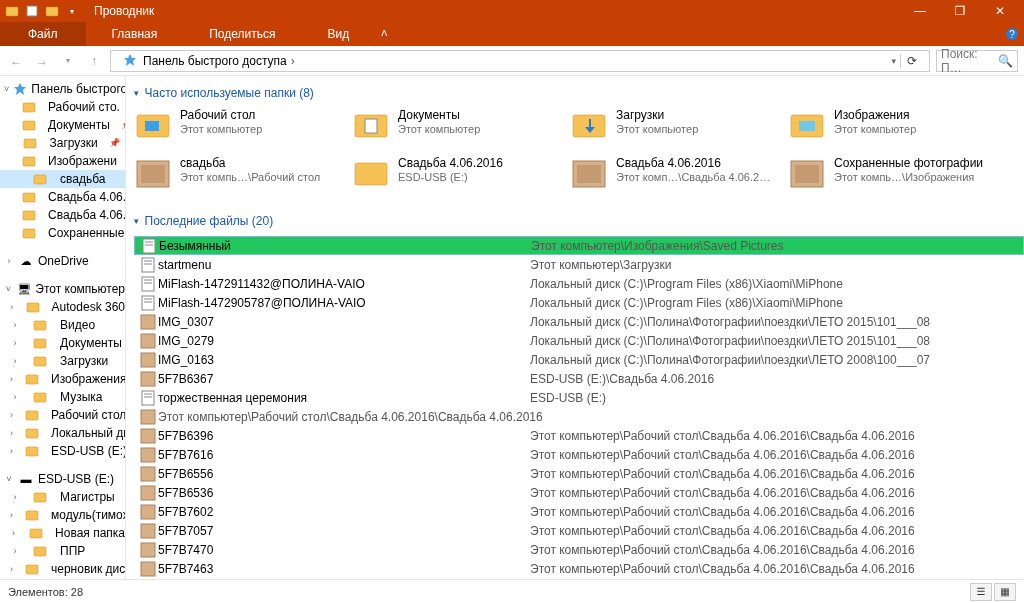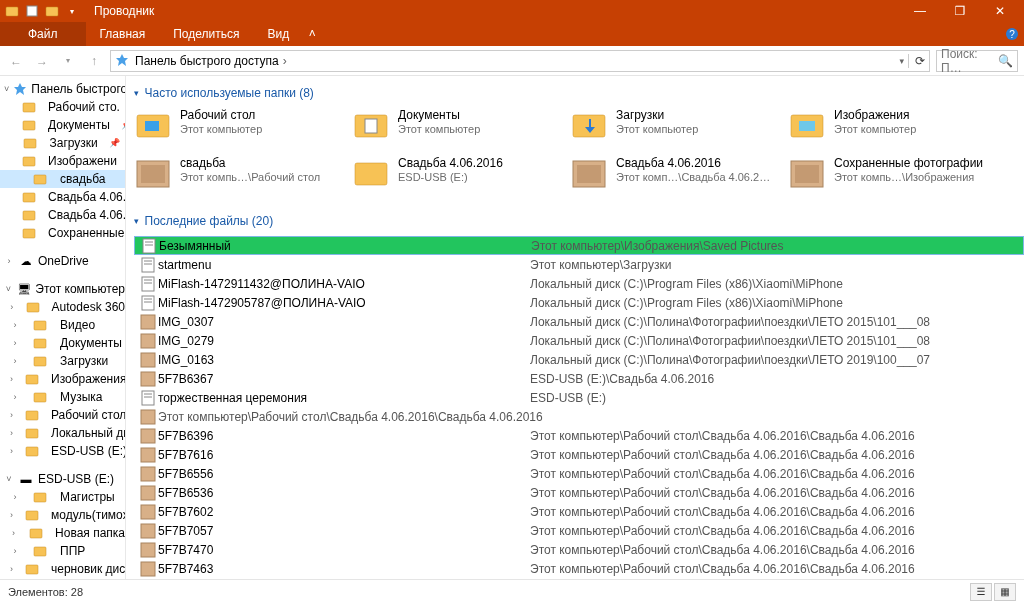--- a/index.html
+++ b/index.html
@@ -7,27 +7,27 @@
   
   .titlebar { height: 22px; background: #c64003; color: #fff; display: flex; align-items: center; padding: 0 4px; }
   .titlebar .qat { display: flex; align-items: center; gap: 4px; }
   .titlebar .qat .qat-icon { width: 16px; height: 16px; display:inline-flex; align-items:center; justify-content:center; }
   .titlebar .title { margin-left: 14px; font-size: 12px; }
   .titlebar .win-controls { margin-left: auto; display: flex; gap: 0; }
   .titlebar .win-controls div { width: 40px; height: 22px; display: flex; align-items: center; justify-content: center; }
   
   .ribbon { height: 24px; background: #c64003; display: flex; align-items: stretch; color:#fff; }
   .ribbon .file-tab { background: #a83603; padding: 0 28px; display:flex; align-items:center; }
-  .ribbon .tab { padding: 0 14px; display:flex; align-items:center; cursor:default; }
+  .ribbon .tab { padding: 0 26px; display:flex; align-items:center; cursor:default; }
   .ribbon .help { margin-left:auto; width:24px; display:flex; align-items:center; justify-content:center; }
   .ribbon .chev { width:18px; display:flex; align-items:center; justify-content:center; }
   
   .addr-row { height: 30px; display:flex; align-items:center; border-bottom:1px solid #e5e5e5; background:#fff; padding:0 6px; gap:6px; }
   .nav-arrow { width:20px; height:20px; display:flex; align-items:center; justify-content:center; color:#999; }
-  .addr-box { flex:1; height:22px; border:1px solid #ccc; display:flex; align-items:center; padding:0 4px; gap:4px; }
+  .addr-box { flex:1; height:22px; border:1px solid #ccc; display:flex; align-items:center; padding:0 12px; gap:4px; }
   .addr-box .crumb-icon { width:16px; height:16px; display:inline-block; }
   .addr-box .crumb { color:#000; }
   .addr-box .sep { color:#666; }
   .addr-box .spacer { flex:1; }
   .addr-box .drop { color:#666; }
   .addr-box .refresh { border-left:1px solid #ccc; padding-left:6px; color:#444; }
   .search-box { width:82px; height:22px; border:1px solid #ccc; display:flex; align-items:center; padding:0 4px; color:#777; gap:16px; }
   
   .split { flex:1; display:flex; overflow:hidden; }
   .sidebar { width:126px; border-right:1px solid #e8e8e8; overflow:hidden; padding-top:4px; }
@@ -538,21 +538,21 @@
           <span class="rn">IMG_0279</span>
           <span class="rp">Локальный диск (C:)\Полина\Фотографии\поездки\ЛЕТО 2015\101___08</span>
         </div>
         <div class="recent-row">
           <span class="ri">
             <svg width="16" height="16">
               <rect x="1" y="1" width="14" height="14" fill="#d8b088" stroke="#a8835f"></rect>
             </svg>
           </span>
           <span class="rn">IMG_0163</span>
-          <span class="rp">Локальный диск (C:)\Полина\Фотографии\поездки\ЛЕТО 2019\100___07</span>
+          <span class="rp">Локальный диск (C:)\Полина\Фотографии\поездки\ЛЕТО 2008\100___07</span>
         </div>
         <div class="recent-row">
           <span class="ri">
             <svg width="16" height="16">
               <rect x="1" y="1" width="14" height="14" fill="#d8b088" stroke="#a8835f"></rect>
             </svg>
           </span>
           <span class="rn">5F7B6367</span>
           <span class="rp">ESD-USB (E:)\Свадьба 4.06.2016</span>
         </div>

